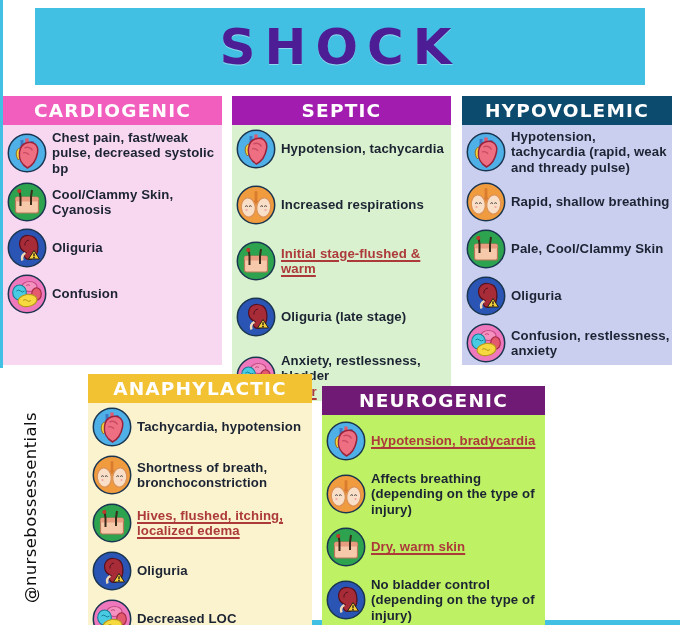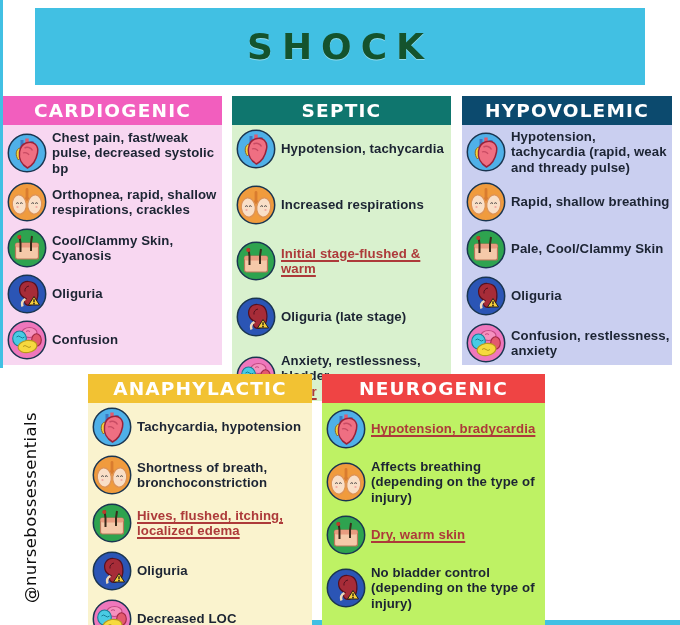--- a/index.html
+++ b/index.html
@@ -15,22 +15,22 @@
   .accent { position:absolute; background:#41C0E3; }
   .accent-left { left:0; top:0; width:3px; height:368px; }
   .accent-bottom { left:95px; right:0; bottom:0; height:5px; }
 
   
   .banner {
     position:absolute; left:35px; top:8px; width:610px; height:77px;
     background:#41C0E3; display:flex; align-items:center; justify-content:center;
   }
   .banner h1 {
-    font-family:"DejaVu Sans", sans-serif; font-size:36px; font-weight:800;
-    color:#14532d; letter-spacing:9px; text-shadow:0 1px 0 rgba(255,255,255,.4);
+    font-family:"DejaVu Sans", sans-serif; font-size:50px; font-weight:800;
+    color:#4c1d95; letter-spacing:9px; text-shadow:0 1px 0 rgba(255,255,255,.4);
   }
 
   
   .panel { position:absolute; display:flex; flex-direction:column; }
   .panel-header {
     height:29px; flex:0 0 29px; display:flex; align-items:center; justify-content:center;
     font-family:"DejaVu Sans", sans-serif; font-weight:800; font-size:18.5px;
     color:#ffffff; letter-spacing:1.2px;
   }
   .panel-body { flex:1; display:flex; flex-direction:column; padding:5px 2px 2px 4px; }
@@ -146,31 +146,20 @@
             </svg>
           </span>
         <div class="txt">
           <div class="t-normal">Chest pain, fast/weak pulse, decreased systolic bp</div>
           <div class="t-alert"></div>
         </div>
       </div>
       <div class="item">
         <span class="icon">
             <svg width="40" height="40">
-              <use href="#sym-lungs"></use>
-            </svg>
-          </span>
-        <div class="txt">
-          <div class="t-normal">Orthopnea, rapid, shallow respirations, crackles</div>
-          <div class="t-alert"></div>
-        </div>
-      </div>
-      <div class="item">
-        <span class="icon">
-            <svg width="40" height="40">
               <use href="#sym-skin"></use>
             </svg>
           </span>
         <div class="txt">
           <div class="t-normal">Cool/Clammy Skin, Cyanosis</div>
           <div class="t-alert"></div>
         </div>
       </div>
       <div class="item">
         <span class="icon">
@@ -191,21 +180,21 @@
           </span>
         <div class="txt">
           <div class="t-normal">Confusion</div>
           <div class="t-alert"></div>
         </div>
       </div>
     </div>
   </section>
 
   <section class="panel" id="p1">
-    <header class="panel-header" style="background: #0f766e; text-align: center;">
+    <header class="panel-header" style="background: #a21caf; text-align: center;">
       <span>SEPTIC</span>
     </header>
     <div class="panel-body" style="background: rgb(217, 241, 206);">
       <div class="item">
         <span class="icon">
             <svg width="40" height="40">
               <use href="#sym-heart"></use>
             </svg>
           </span>
         <div class="txt">
@@ -380,21 +369,21 @@
           </span>
         <div class="txt">
           <div class="t-normal">Decreased LOC</div>
           <div class="t-alert"></div>
         </div>
       </div>
     </div>
   </section>
 
   <section class="panel" id="p4">
-    <header class="panel-header" style="background: #ef4444;">
+    <header class="panel-header" style="background: #701a75; margin-top: 12px;">
       <span>NEUROGENIC</span>
     </header>
     <div class="panel-body" style="background: #bef264;">
       <div class="item">
         <span class="icon">
             <svg width="40" height="40">
               <use href="#sym-heart"></use>
             </svg>
           </span>
         <div class="txt">

